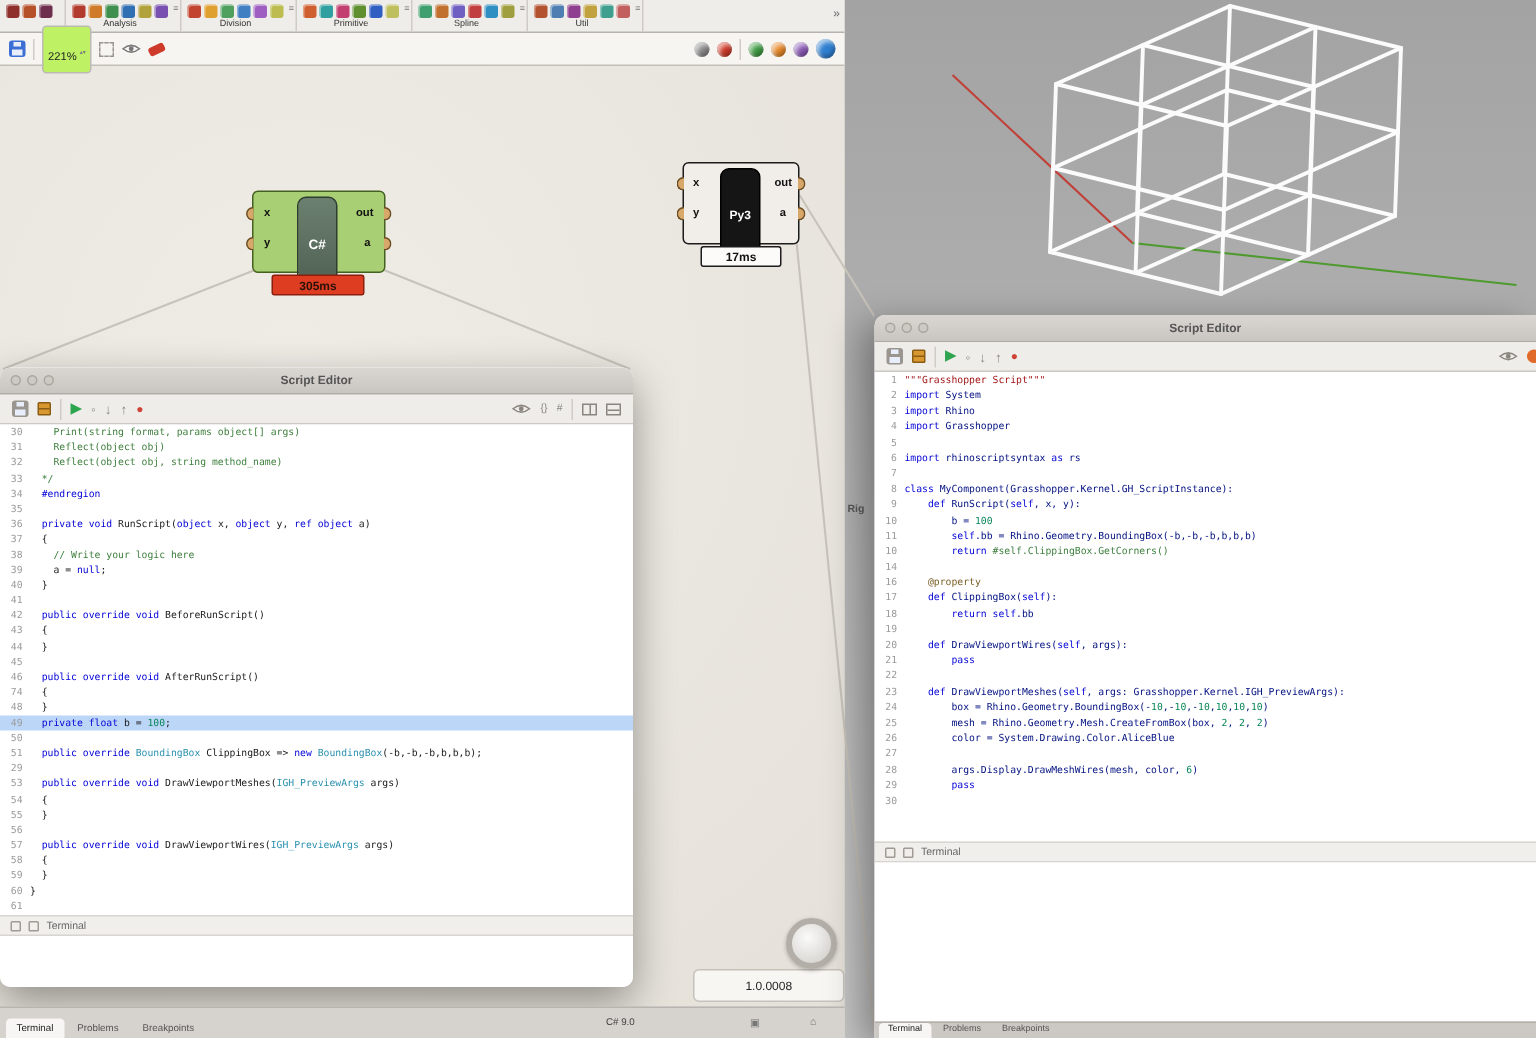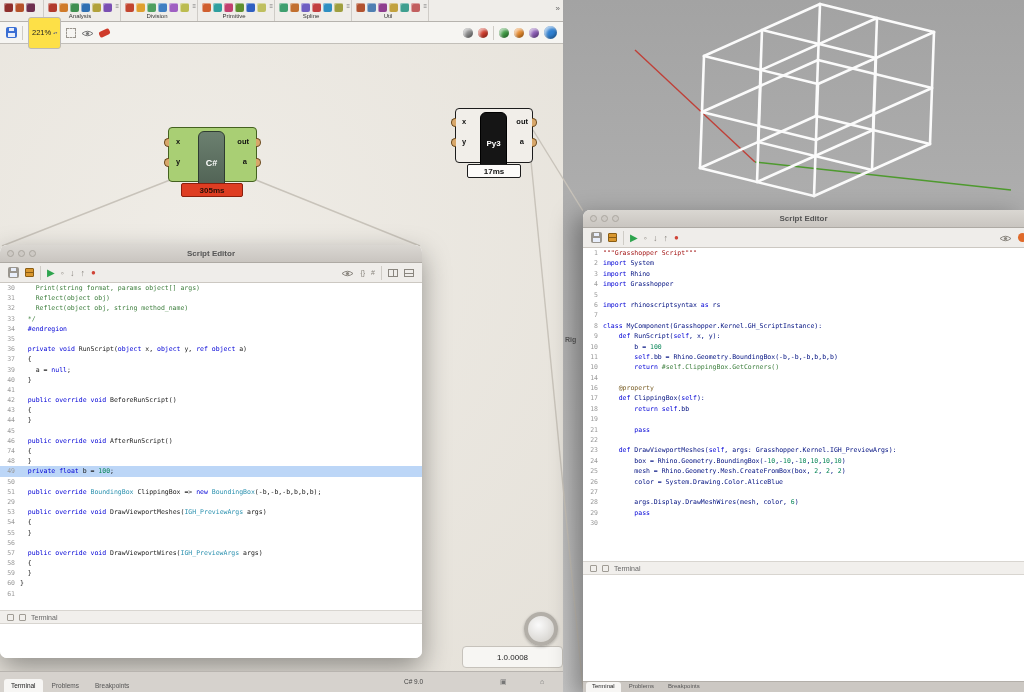--- a/index.html
+++ b/index.html
@@ -21,21 +21,21 @@
 .tiles i{display:inline-block;width:9px;height:9px;border-radius:2px;box-shadow:inset 1px 1px 0 rgba(255,255,255,.4)}
 .tg-label{font-size:6px;color:#333;text-align:center;line-height:7px}
 .tg-menu{position:absolute;right:1px;top:3px;font-size:6px;color:#777;line-height:6px}
 #tabbar-more{margin-left:auto;font-size:8px;color:#666;padding:4px 3px 0 0}
 
 #gh-toolbar{position:absolute;left:0;top:22px;width:563px;height:22px;background:#f6f5f2;border-bottom:1px solid #c2bfb9;display:flex;align-items:center;gap:5px;padding:0 6px;z-index:6}
 .floppy{display:inline-block;width:11px;height:11px;background:#3b6fd4;border-radius:2px;position:relative}
 .floppy:after{content:"";position:absolute;left:2px;bottom:1px;width:7px;height:4px;background:#e8eefb}
 .floppy:before{content:"";position:absolute;left:3px;top:1px;width:5px;height:3px;background:#e8eefb}
 .vdiv{display:inline-block;width:1px;height:14px;background:#cfccc6}
-#zoom-box{display:flex;align-items:center;gap:2px;border:1px solid #bdbab4;background:#fde047;border-radius:3px;padding:15px 3px;height:15px}
+#zoom-box{display:flex;align-items:flex-start;gap:2px;border:1px solid #bdbab4;background:#bef264;border-radius:3px;padding:15px 3px;height:15px}
 #zoom-box .zv{font-size:7.5px;color:#222}
 #zoom-box .spin{display:flex;flex-direction:column;font-size:4px;line-height:4px;color:#777}
 .fit-icon{display:inline-block;width:10px;height:10px;border:1px dashed #9a968f}
 .eye-svg{display:inline-block}
 .redpen{display:inline-block;width:11px;height:6px;background:#cf3b2a;border-radius:2px;transform:rotate(-25deg)}
 #display-cluster{margin-left:auto;display:flex;align-items:center;gap:5px}
 .ball{display:inline-block;width:10px;height:10px;border-radius:50%;box-shadow:inset 2px 2px 3px rgba(255,255,255,.65),inset -1px -2px 3px rgba(0,0,0,.3)}
 .ball.big{width:13px;height:13px}
 
 
@@ -331,20 +331,21 @@
     </div>
     <div class="codearea">
         <div class="code-row"><span class="ln">30</span><span class="cd"><span class="tk-com">    Print(string format, params object[] args)</span></span></div>
         <div class="code-row"><span class="ln">31</span><span class="cd"><span class="tk-com">    Reflect(object obj)</span></span></div>
         <div class="code-row"><span class="ln">32</span><span class="cd"><span class="tk-com">    Reflect(object obj, string method_name)</span></span></div>
         <div class="code-row"><span class="ln">33</span><span class="cd"><span class="tk-com">  */</span></span></div>
         <div class="code-row"><span class="ln">34</span><span class="cd"><span class="tk-kw">  #endregion</span></span></div>
         <div class="code-row"><span class="ln">35</span><span class="cd">&nbsp;</span></div>
         <div class="code-row"><span class="ln">36</span><span class="cd">  <span class="tk-kw">private</span> <span class="tk-kw">void</span> RunScript(<span class="tk-kw">object</span> x, <span class="tk-kw">object</span> y, <span class="tk-kw">ref</span> <span class="tk-kw">object</span> a)</span></div>
         <div class="code-row"><span class="ln">37</span><span class="cd">  {</span></div>
+        <div class="code-row"><span class="ln">38</span><span class="cd"><span class="tk-com">    // Write your logic here</span></span></div>
         <div class="code-row"><span class="ln">39</span><span class="cd">    a = <span class="tk-kw">null</span>;</span></div>
         <div class="code-row"><span class="ln">40</span><span class="cd">  }</span></div>
         <div class="code-row"><span class="ln">41</span><span class="cd">&nbsp;</span></div>
         <div class="code-row"><span class="ln">42</span><span class="cd">  <span class="tk-kw">public</span> <span class="tk-kw">override</span> <span class="tk-kw">void</span> BeforeRunScript()</span></div>
         <div class="code-row"><span class="ln">43</span><span class="cd">  {</span></div>
         <div class="code-row"><span class="ln">44</span><span class="cd">  }</span></div>
         <div class="code-row"><span class="ln">45</span><span class="cd">&nbsp;</span></div>
         <div class="code-row"><span class="ln">46</span><span class="cd">  <span class="tk-kw">public</span> <span class="tk-kw">override</span> <span class="tk-kw">void</span> AfterRunScript()</span></div>
         <div class="code-row"><span class="ln">74</span><span class="cd">  {</span></div>
         <div class="code-row"><span class="ln">48</span><span class="cd">  }</span></div>
@@ -408,20 +409,21 @@
         <div class="code-row"><span class="ln">8</span><span class="cd"><span class="tk-kw">class</span> MyComponent(Grasshopper.Kernel.GH_ScriptInstance):</span></div>
         <div class="code-row"><span class="ln">9</span><span class="cd">    <span class="tk-kw">def</span> RunScript(<span class="tk-kw">self</span>, x, y):</span></div>
         <div class="code-row"><span class="ln">10</span><span class="cd">        b = <span class="tk-num">100</span></span></div>
         <div class="code-row"><span class="ln">11</span><span class="cd">        <span class="tk-kw">self</span>.bb = Rhino.Geometry.BoundingBox(-b,-b,-b,b,b,b)</span></div>
         <div class="code-row"><span class="ln">10</span><span class="cd">        <span class="tk-kw">return</span> <span class="tk-com">#self.ClippingBox.GetCorners()</span></span></div>
         <div class="code-row"><span class="ln">14</span><span class="cd">&nbsp;</span></div>
         <div class="code-row"><span class="ln">16</span><span class="cd"><span class="tk-dec">    @property</span></span></div>
         <div class="code-row"><span class="ln">17</span><span class="cd">    <span class="tk-kw">def</span> ClippingBox(<span class="tk-kw">self</span>):</span></div>
         <div class="code-row"><span class="ln">18</span><span class="cd">        <span class="tk-kw">return</span> <span class="tk-kw">self</span>.bb</span></div>
         <div class="code-row"><span class="ln">19</span><span class="cd">&nbsp;</span></div>
+        <div class="code-row"><span class="ln">20</span><span class="cd">    <span class="tk-kw">def</span> DrawViewportWires(<span class="tk-kw">self</span>, args):</span></div>
         <div class="code-row"><span class="ln">21</span><span class="cd">        <span class="tk-kw">pass</span></span></div>
         <div class="code-row"><span class="ln">22</span><span class="cd">&nbsp;</span></div>
         <div class="code-row"><span class="ln">23</span><span class="cd">    <span class="tk-kw">def</span> DrawViewportMeshes(<span class="tk-kw">self</span>, args: Grasshopper.Kernel.IGH_PreviewArgs):</span></div>
         <div class="code-row"><span class="ln">24</span><span class="cd">        box = Rhino.Geometry.BoundingBox(-<span class="tk-num">10</span>,-<span class="tk-num">10</span>,-<span class="tk-num">10</span>,<span class="tk-num">10</span>,<span class="tk-num">10</span>,<span class="tk-num">10</span>)</span></div>
         <div class="code-row"><span class="ln">25</span><span class="cd">        mesh = Rhino.Geometry.Mesh.CreateFromBox(box, <span class="tk-num">2</span>, <span class="tk-num">2</span>, <span class="tk-num">2</span>)</span></div>
         <div class="code-row"><span class="ln">26</span><span class="cd">        color = System.Drawing.Color.AliceBlue</span></div>
         <div class="code-row"><span class="ln">27</span><span class="cd">&nbsp;</span></div>
         <div class="code-row"><span class="ln">28</span><span class="cd">        args.Display.DrawMeshWires(mesh, color, <span class="tk-num">6</span>)</span></div>
         <div class="code-row"><span class="ln">29</span><span class="cd">        <span class="tk-kw">pass</span></span></div>
         <div class="code-row"><span class="ln">30</span><span class="cd">&nbsp;</span></div>

